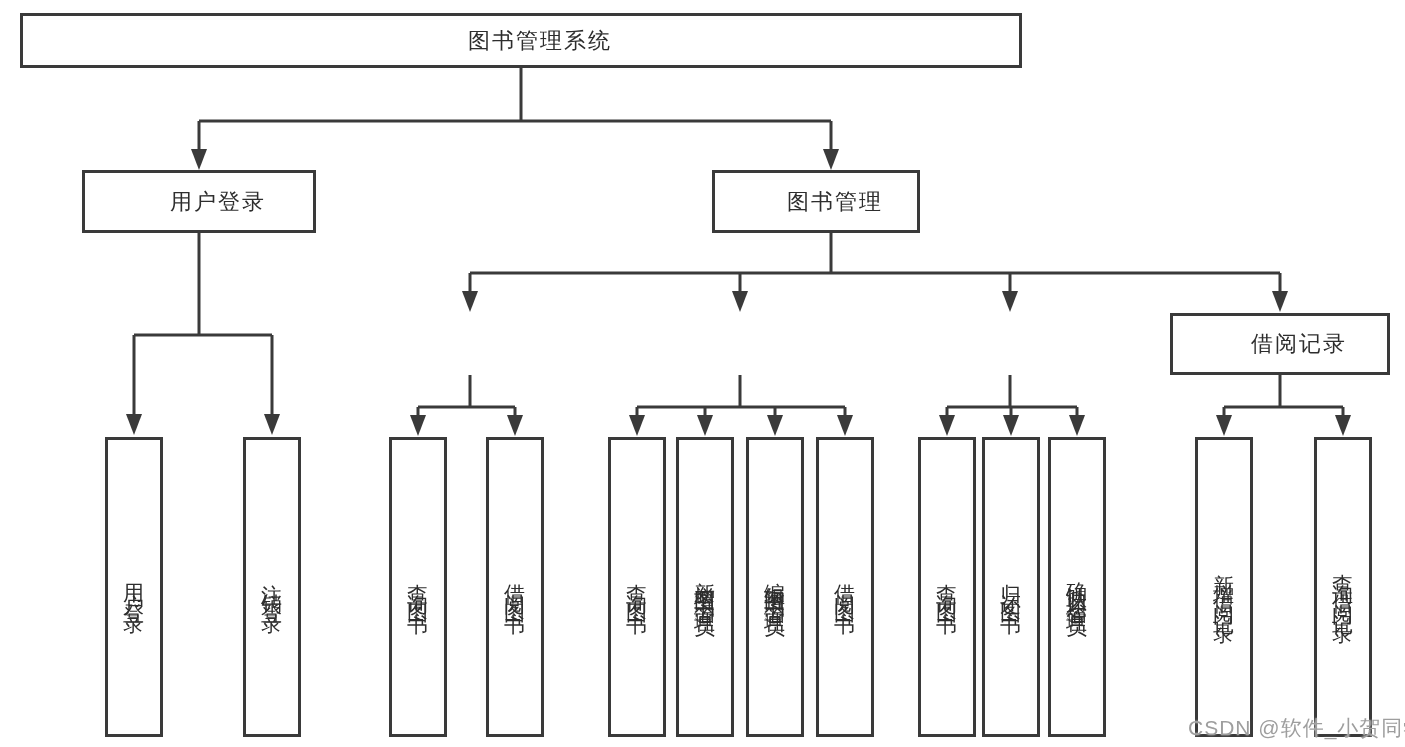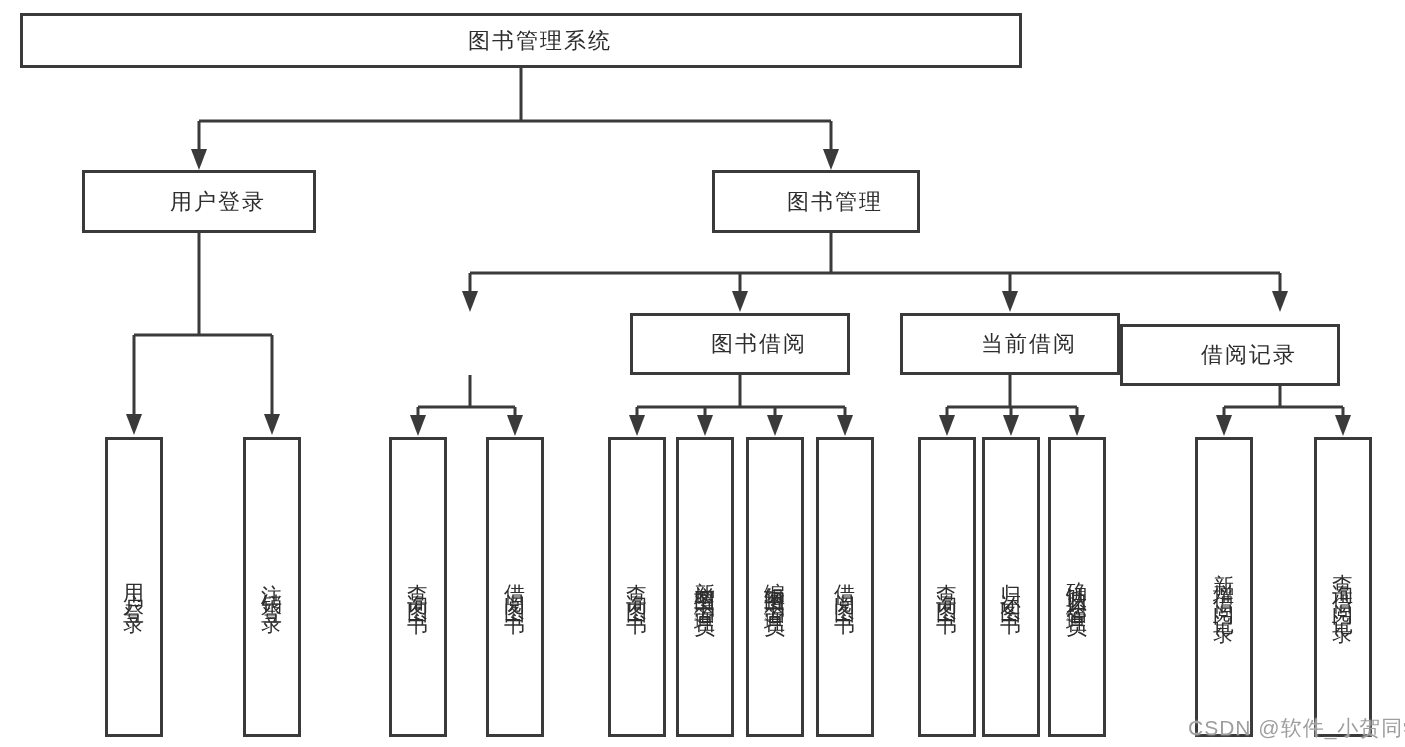--- a/index.html
+++ b/index.html
@@ -41,21 +41,21 @@
     white-space: nowrap;
     padding-left: 38px;
   }
   .root-box   { left: 20px;  top: 13px;  width: 1002px; height: 55px; }
   .l2a        { left: 82px;  top: 170px; width: 234px;  height: 63px; }
   .l2b        { left: 712px; top: 170px; width: 208px;  height: 63px; }
   .l3         { top: 313px;  width: 220px; height: 62px; }
   .l3.s0 { left: 360px; }
   .l3.s1 { left: 630px; }
   .l3.s2 { left: 900px; }
-  .l3.s3 { left: 1120px; margin-top: 11px; }
+  .l3.s3 { left: 1170px; }
   .vbox {
     position: absolute;
     top: 437px; width: 58px; height: 300px;
     background: var(--box_bg);
     border: 3px solid var(--line);
     display: flex;
     align-items: center;
     justify-content: center;
     z-index: 1;
   }
@@ -145,26 +145,20 @@
     <span>图书管理系统</span>
   </div>
 
   <div class="box l2a">
     <span>用户登录</span>
   </div>
   <div class="box l2b">
     <span>图书管理</span>
   </div>
 
-  <div class="box l3 s1">
-    <span>图书借阅</span>
-  </div>
-  <div class="box l3 s2">
-    <span>当前借阅</span>
-  </div>
   <div class="box l3 s3">
     <span>借阅记录</span>
   </div>
 
   <div class="vbox x105">
     <span class="vtext">用户登录</span>
   </div>
   <div class="vbox x243">
     <span class="vtext">注销登录</span>
   </div>

